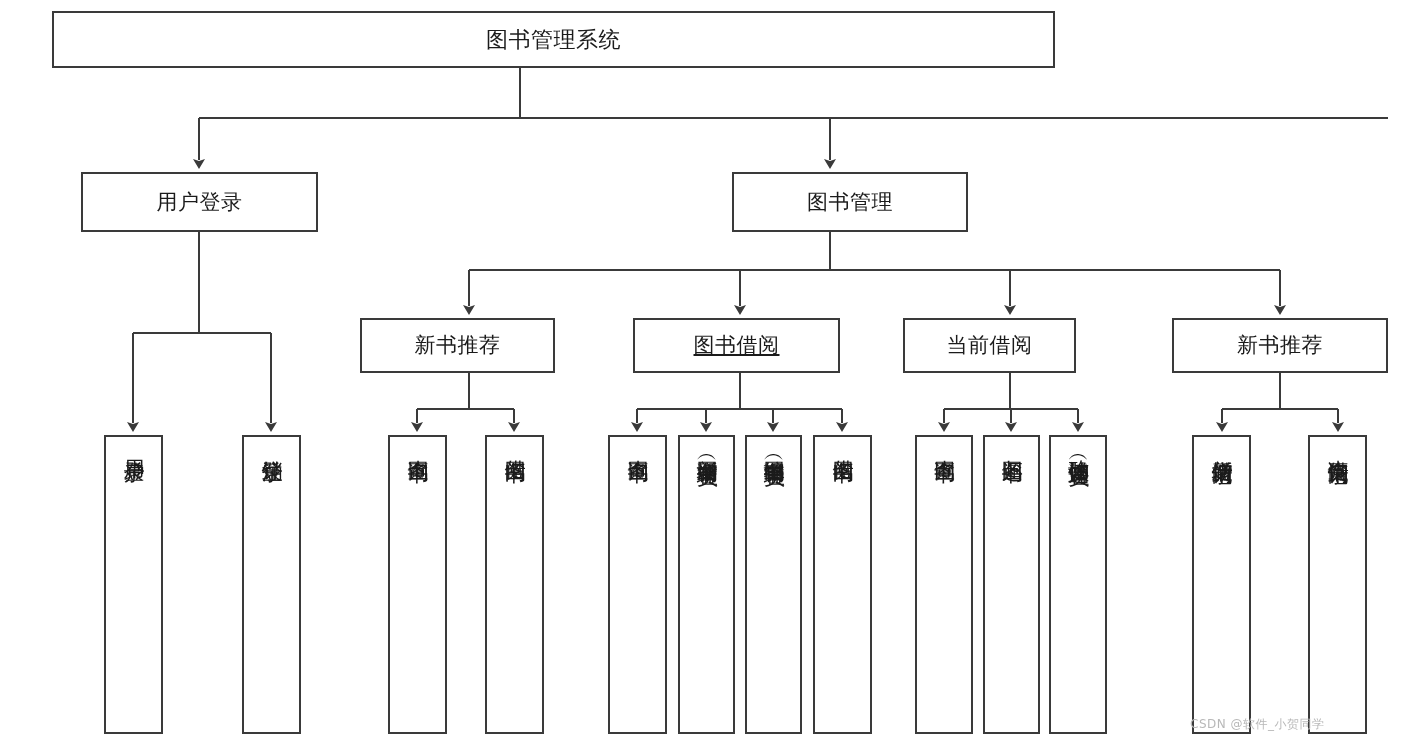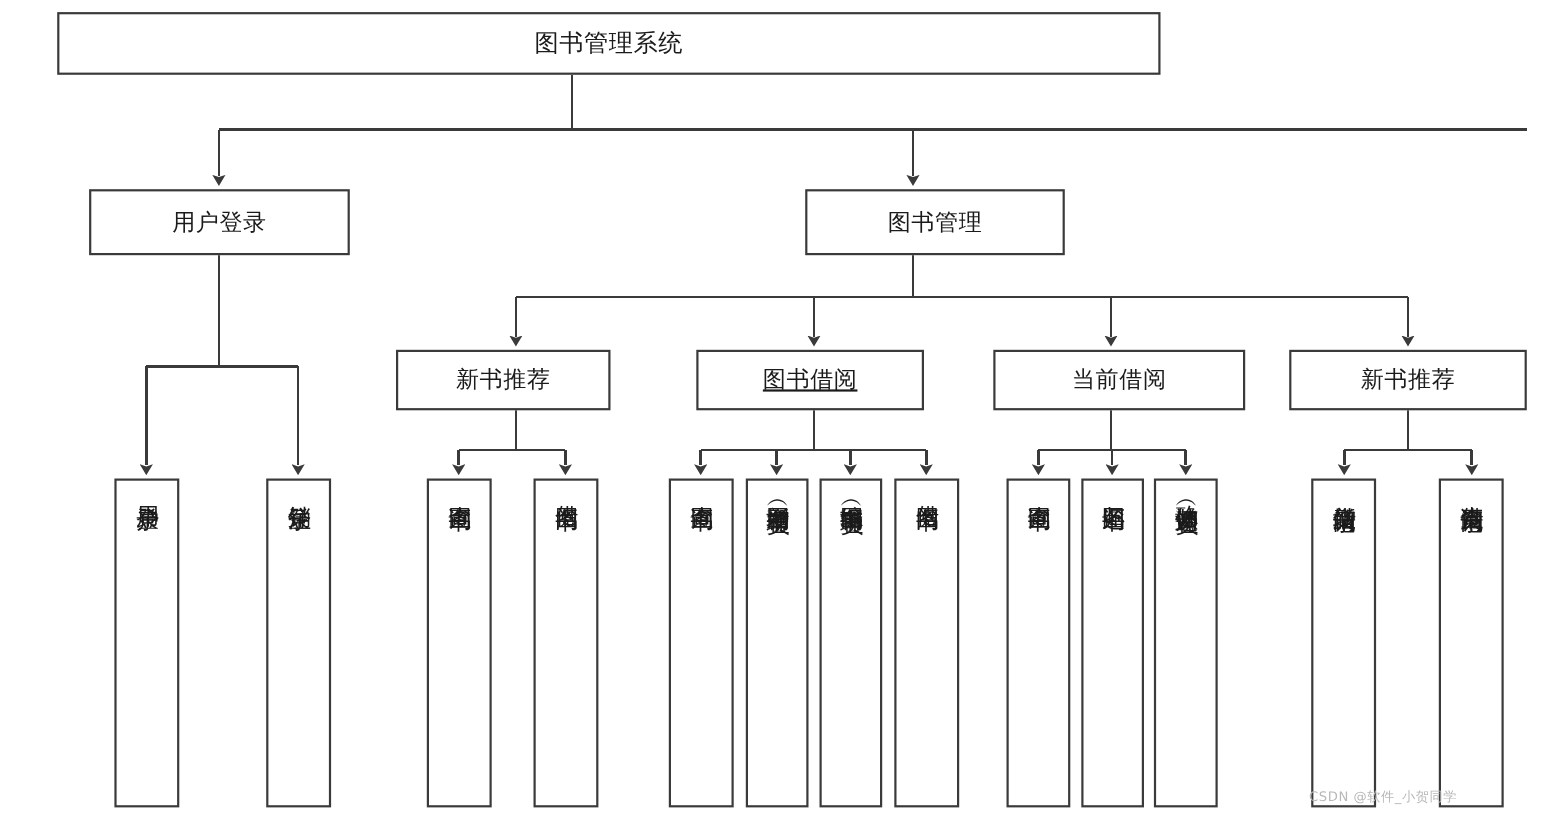--- a/index.html
+++ b/index.html
@@ -138,21 +138,21 @@
   <div class="node h" style="left:712px; top:172px; width:236px; height:60px;margin-left:20px;">
     <span class="label">图书管理</span>
   </div>
 
   <div class="node h" style="left:360px; top:318px; width:195px; height:55px;">
     <span class="label">新书推荐</span>
   </div>
   <div class="node h" style="left:633px; top:318px; width:207px; height:55px;text-decoration:underline;">
     <span class="label">图书借阅</span>
   </div>
-  <div class="node h" style="left:903px; top:318px; width:229px; height:55px;">
+  <div class="node h" style="left:903px; top:318px; width:173px; height:55px;">
     <span class="label">当前借阅</span>
   </div>
   <div class="node h" style="left:1172px; top:318px; width:216px; height:55px;">
     <span class="label">新书推荐</span>
   </div>
 
   <div class="node v" style="left:104px; top:435px; width:59px; height:299px;">
     <span class="label">用户登录</span>
   </div>
   <div class="node v" style="left:242px; top:435px; width:59px; height:299px;">

